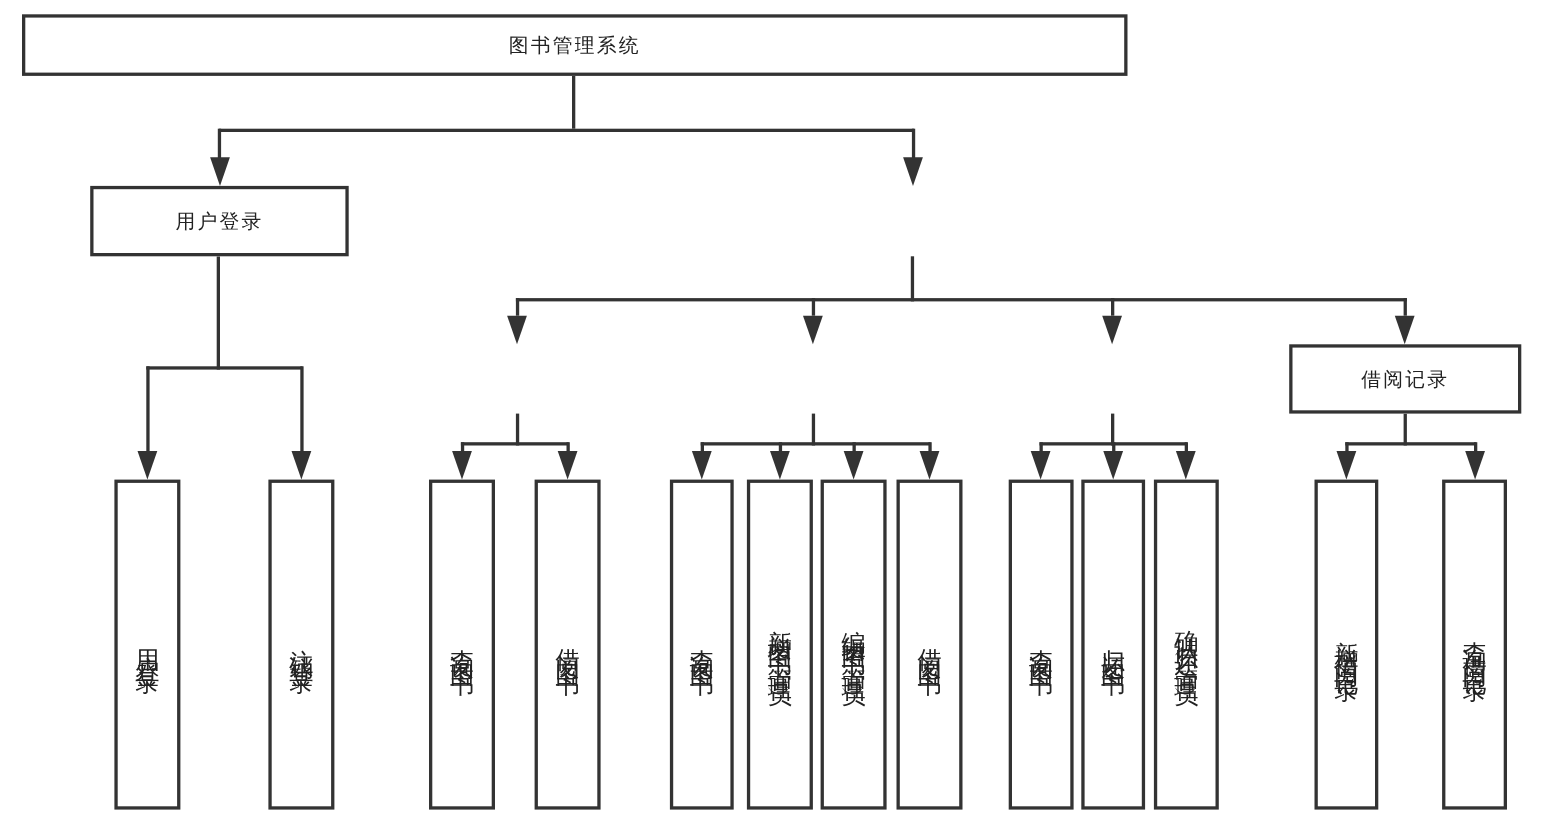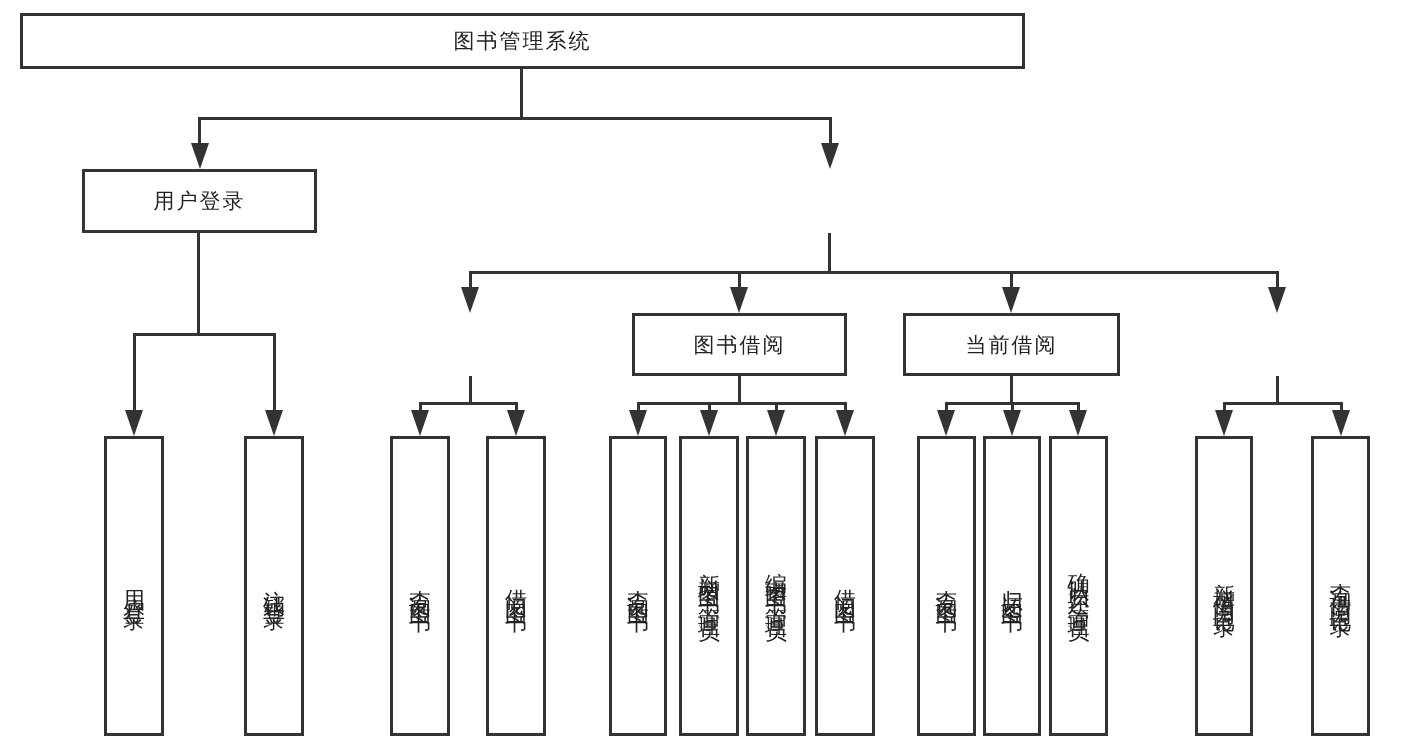--- a/index.html
+++ b/index.html
@@ -3,21 +3,21 @@
 <meta charset="utf-8">
 <style>
   html,body{margin:0;padding:0;background:#ffffff;}
   .canvas{
     position:relative;width:1405px;height:747px;background:#ffffff;overflow:hidden;
     font-family:"Liberation Sans",sans-serif;color:#222222;
   }
   .box{
     position:absolute;background:#ffffff;border:3px solid #333333;box-sizing:border-box;
     display:flex;align-items:center;justify-content:center;
-    font-size:21px;color:#222222;letter-spacing:2px;z-index:2;
+    font-size:18px;color:#222222;letter-spacing:2px;z-index:2;
   }
   .box.v{
     writing-mode:vertical-rl;text-orientation:mixed;
     font-size:22px;letter-spacing:7px;line-height:1;letter-spacing:7px;
     text-align:center;
   }
   .vl{position:absolute;width:3px;background:#333333;z-index:1;}
   .hl{position:absolute;height:3px;background:#333333;z-index:1;}
   .arrow{
     position:absolute;width:0;height:0;z-index:3;
@@ -56,22 +56,21 @@
   <div class="hl" style="left:469px;top:271px;width:810px"></div>
   <div class="vl" style="left:469px;top:271px;height:16px"></div>
   <div class="arrow" style="left:461px;top:287px"></div>
   <div class="vl" style="left:738px;top:271px;height:16px"></div>
   <div class="arrow" style="left:730px;top:287px"></div>
   <div class="vl" style="left:1010px;top:271px;height:16px"></div>
   <div class="arrow" style="left:1002px;top:287px"></div>
   <div class="vl" style="left:1276px;top:271px;height:16px"></div>
   <div class="arrow" style="left:1268px;top:287px"></div>
 
-  <div class="box" style="left:632px;top:313px;width:215px;height:63px">图书借阅</div>
-  <div class="box" style="left:903px;top:313px;width:217px;height:63px">当前借阅</div>
+  <div class="box" style="left:1172px;top:313px;width:211px;height:63px">借阅记录</div>
 
   <div class="vl" style="left:469px;top:376px;height:29px"></div>
   <div class="hl" style="left:419px;top:402px;width:98px"></div>
   <div class="vl" style="left:419px;top:402px;height:10px"></div>
   <div class="arrow" style="left:411px;top:410px"></div>
   <div class="vl" style="left:515px;top:402px;height:10px"></div>
   <div class="arrow" style="left:507px;top:410px"></div>
 
   <div class="vl" style="left:738px;top:376px;height:29px"></div>
   <div class="hl" style="left:637px;top:402px;width:209px"></div>

